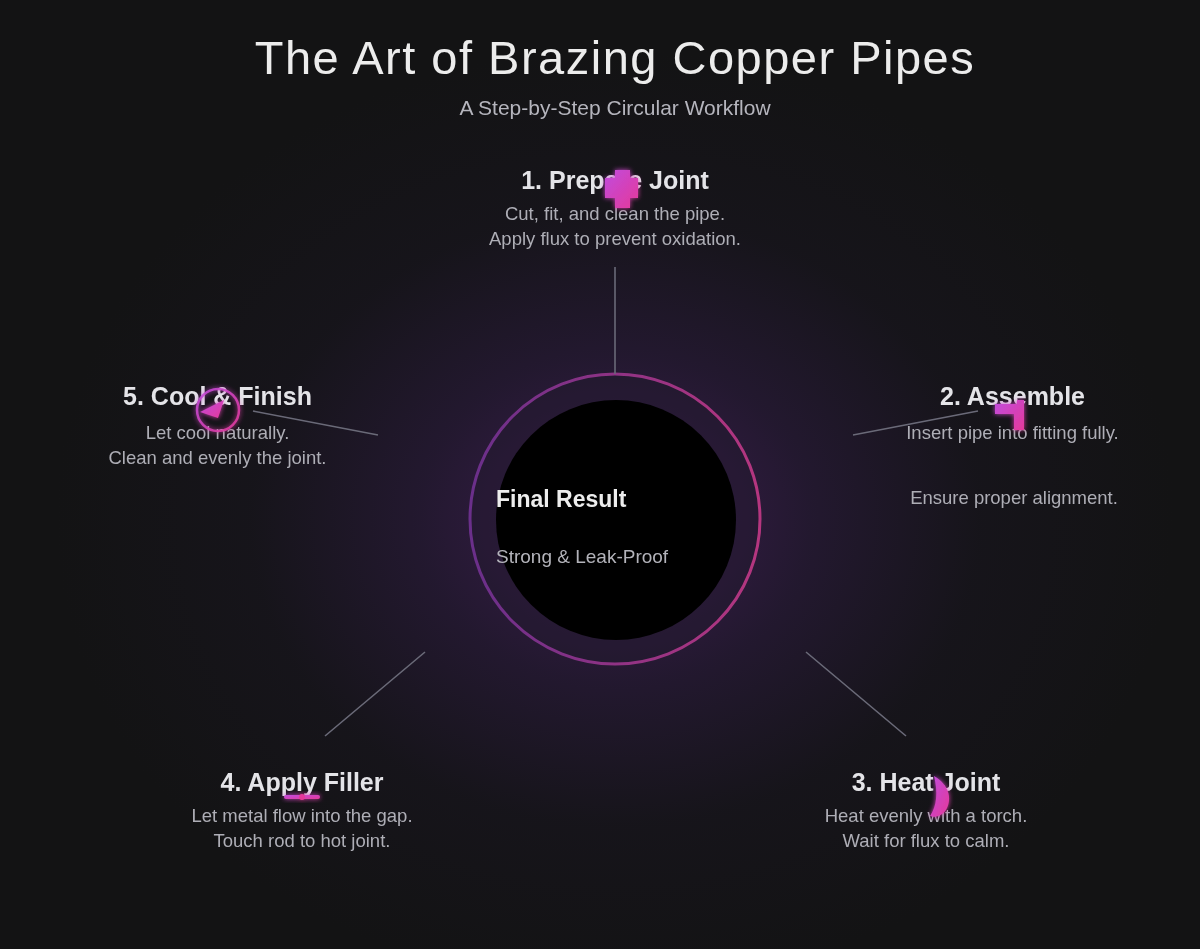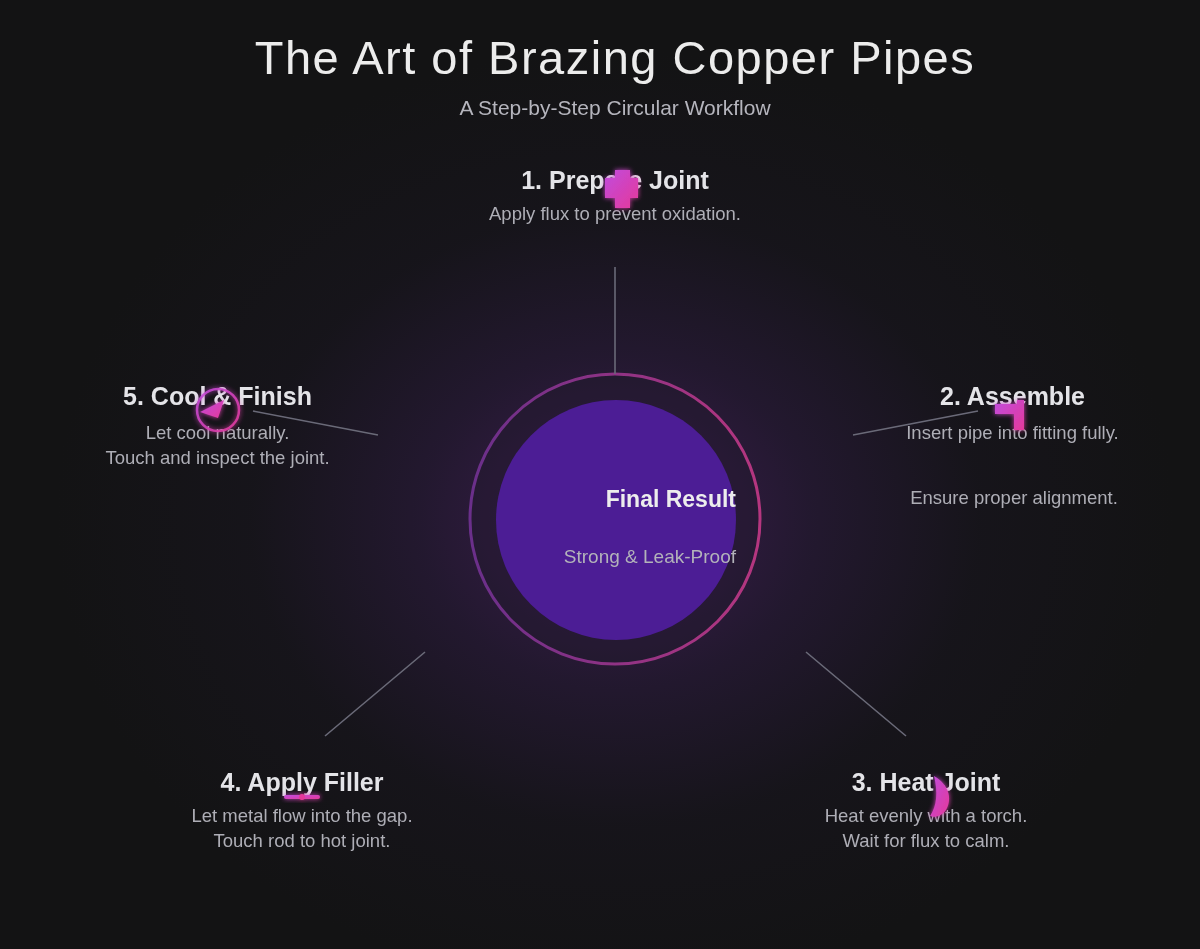--- a/index.html
+++ b/index.html
@@ -45,22 +45,22 @@
     svg.connectors {
       position: absolute;
       left: 0; top: 0;
       width: 1200px; height: 949px;
     }
     .hub {
       position: absolute;
       left: 496px; top: 400px;
       width: 240px; height: 240px;
       border-radius: 50%;
-      background: #4c1d95;
-      text-align: right;
+      background: #000000;
+      text-align: left;
     }
     .hub-title {
       position: absolute;
       left: 0; width: 240px;
       top: 86px;
       font-size: 23px;
       font-weight: 700;
       color: #ededed;
     }
     .hub-sub {
@@ -127,20 +127,21 @@
 </svg>
 
 <div class="hub">
   <div class="hub-title">Final Result</div>
   <div class="hub-sub">Strong &amp; Leak-Proof</div>
 </div>
 
 <div class="step" style="left:440px; top:165px; width:350px;">
   <div class="step-title">1. Prepare Joint</div>
   <div class="step-desc">
+    <div>Cut, fit, and clean the pipe.</div>
     <div>Apply flux to prevent oxidation.</div>
   </div>
 </div>
 
 <div class="step" style="left:860px; top:381px; width:305px;">
   <div class="step-title">2. Assemble</div>
   <div class="step-desc" style="margin-top:9px;">
     <div>Insert pipe into fitting fully.</div>
     <div style="padding-left:3px;margin-top:40px;">Ensure proper alignment.</div>
   </div>
@@ -159,21 +160,21 @@
   <div class="step-desc">
     <div>Let metal flow into the gap.</div>
     <div>Touch rod to hot joint.</div>
   </div>
 </div>
 
 <div class="step" style="left:65px; top:381px; width:305px;">
   <div class="step-title">5. Cool &amp; Finish</div>
   <div class="step-desc" style="margin-top:9px;text-align:center;">
     <div>Let cool naturally.</div>
-    <div>Touch and inspect the joint.</div>
+    <div>Clean and evenly the joint.</div>
   </div>
 </div>
 
 <svg class="connectors" viewBox="0 0 1200 949" style="pointer-events:none;">
 
   <g filter="url(#glow)">
     <path d="M615 170 h15 v8 h8 v20 h-8 v10 h-15 v-10 h-10 v-20 h10 z" fill="url(#iconGrad)"></path>
   </g>
 
   <g filter="url(#glow)">

